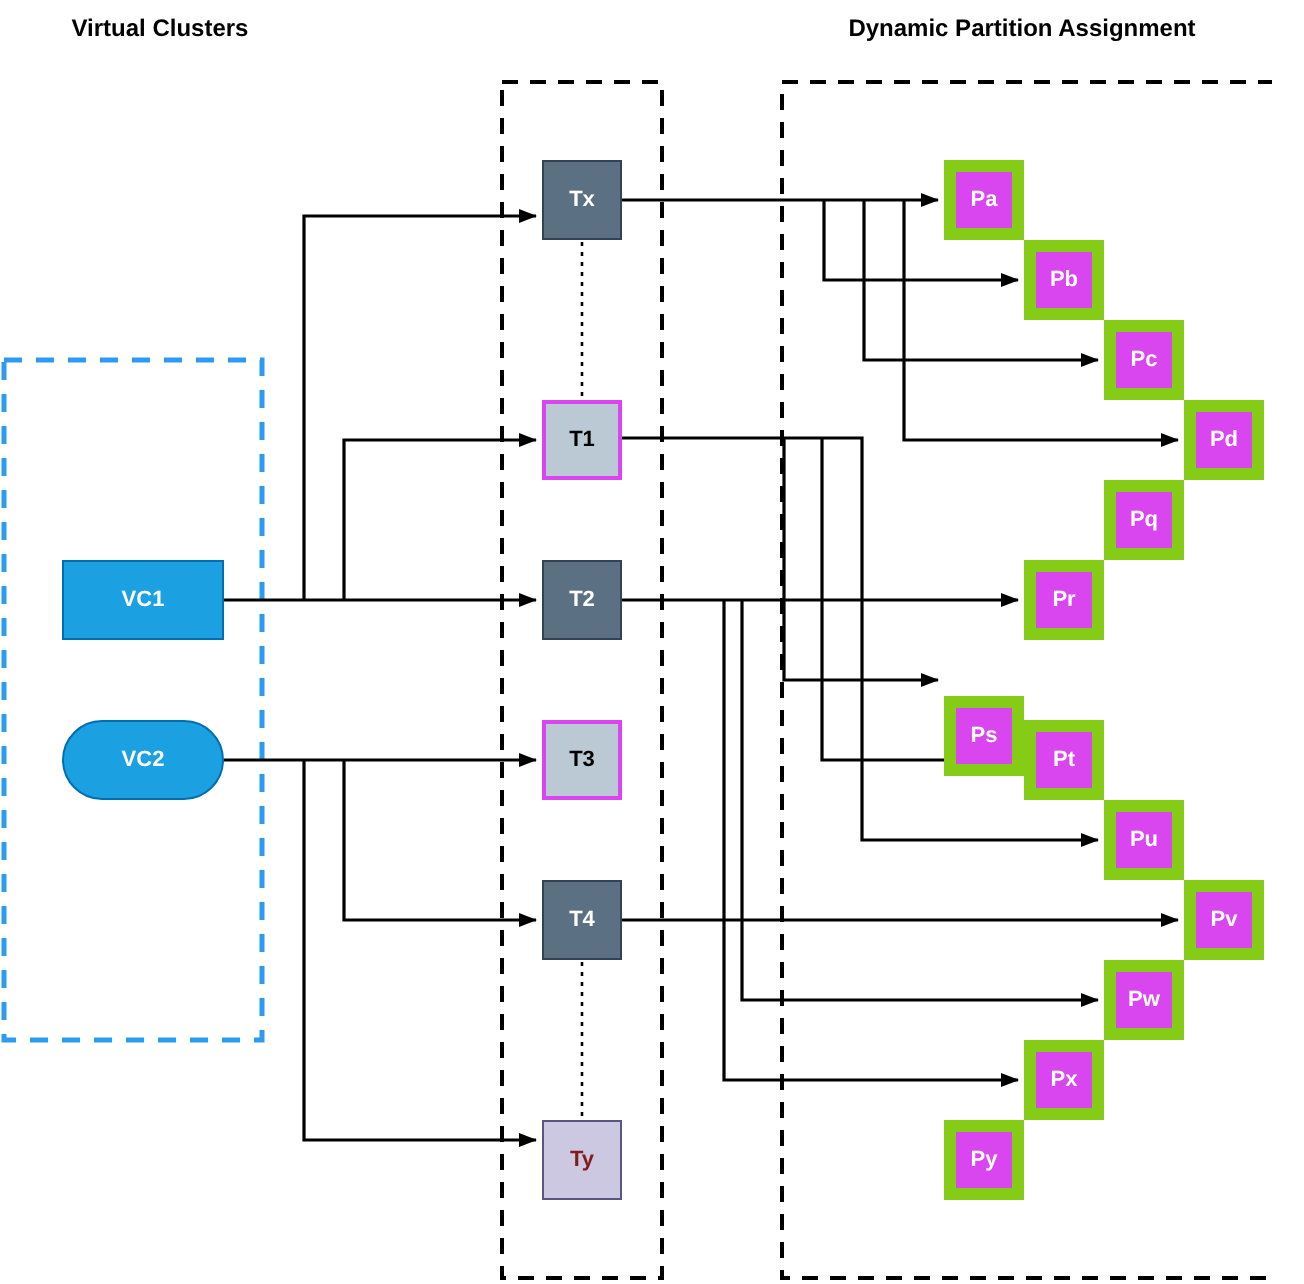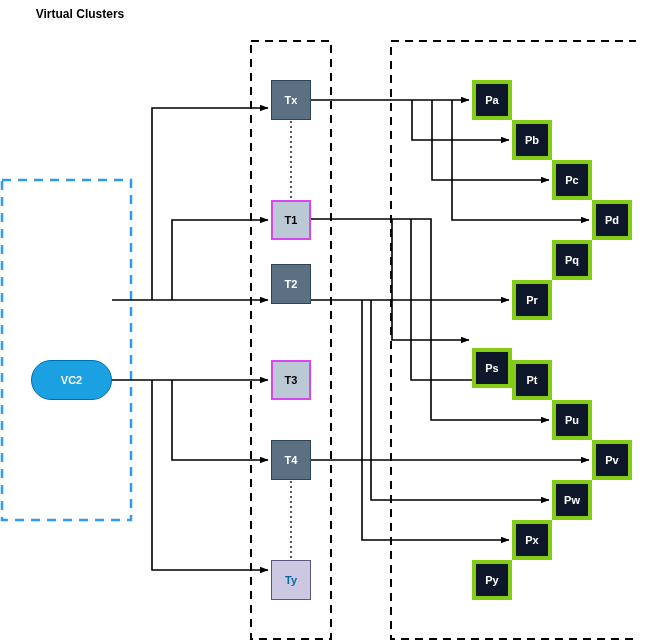--- a/index.html
+++ b/index.html
@@ -6,22 +6,22 @@
   .canvas{position:relative;width:636px;height:642px;background:#ffffff;overflow:hidden;
           font-family:"Liberation Sans",sans-serif;}
   .canvas svg{position:absolute;left:0;top:0;}
   .sec-title{position:absolute;font-weight:bold;font-size:12px;color:#000;text-align:center;}
   .node{position:absolute;box-sizing:border-box;display:flex;align-items:center;justify-content:center;
         font-weight:bold;font-size:11px;line-height:1;}
   .vc{width:81px;height:40px;background:#1BA1E2;border:1px solid #006EAF;color:#ffffff;}
   .tbox{width:40px;height:40px;}
   .t-dark{background:#5B7082;border:1px solid #314354;color:#ffffff;}
   .t-light{background:#BAC9D4;border:2px solid #d946ef;color:#000000;}
-  .t-lav{background:#CDC8E2;border:1px solid #5B5680;color:#0369a1;}
-  .pbox{width:40px;height:40px;background:#0f172a;border:4px solid #84cc16;color:#ffffff;}
+  .t-lav{background:#CDC8E2;border:1px solid #5B5680;color:#7f1d1d;}
+  .pbox{width:40px;height:40px;background:#d946ef;border:6px solid #84cc16;color:#ffffff;}
 </style>
 </head>
 <body>
 
 <div class="canvas">
 
   <svg width="652" height="642" viewBox="0 0 652 642">
     <defs>
       <marker id="arrow" markerWidth="9" markerHeight="7" refX="8.5" refY="3.5" orient="auto" markerUnits="userSpaceOnUse">
         <path d="M0,0 L9,3.5 L0,7 Z" fill="#000"></path>
@@ -49,26 +49,28 @@
     <path d="M311 300 H509" fill="none" stroke="#000" stroke-width="1.6" marker-end="url(#arrow)"></path>
     <path d="M371 300 V500 H549" fill="none" stroke="#000" stroke-width="1.6" marker-end="url(#arrow)"></path>
     <path d="M362 300 V540 H509" fill="none" stroke="#000" stroke-width="1.6" marker-end="url(#arrow)"></path>
     <path d="M311 460 H589" fill="none" stroke="#000" stroke-width="1.6" marker-end="url(#arrow)"></path>
 
     <path d="M291 121 V199" fill="none" stroke="#000" stroke-width="1.3" stroke-dasharray="2 3"></path>
     <path d="M291 481 V559" fill="none" stroke="#000" stroke-width="1.3" stroke-dasharray="2 3"></path>
   </svg>
 
   <div class="sec-title" style="left:10px;top:7px;width:140px;">Virtual Clusters</div>
+  <div class="sec-title" style="left:391px;top:7px;width:240px;">Dynamic Partition Assignment</div>
 
+  <div class="node vc" style="left:31px;top:280px;">VC1</div>
   <div class="node vc" style="left:31px;top:360px;border-radius:20px;">VC2</div>
 
   <div class="node tbox t-dark" style="left:271px;top:80px;">Tx</div>
   <div class="node tbox t-light" style="left:271px;top:200px;">T1</div>
-  <div class="node tbox t-dark" style="left:271px;top:264px;">T2</div>
+  <div class="node tbox t-dark" style="left:271px;top:280px;">T2</div>
   <div class="node tbox t-light" style="left:271px;top:360px;">T3</div>
   <div class="node tbox t-dark" style="left:271px;top:440px;">T4</div>
   <div class="node tbox t-lav" style="left:271px;top:560px;">Ty</div>
 
   <div class="node pbox" style="left:472px;top:80px;">Pa</div>
   <div class="node pbox" style="left:512px;top:120px;">Pb</div>
   <div class="node pbox" style="left:552px;top:160px;">Pc</div>
   <div class="node pbox" style="left:592px;top:200px;">Pd</div>
   <div class="node pbox" style="left:552px;top:240px;">Pq</div>
   <div class="node pbox" style="left:512px;top:280px;">Pr</div>

